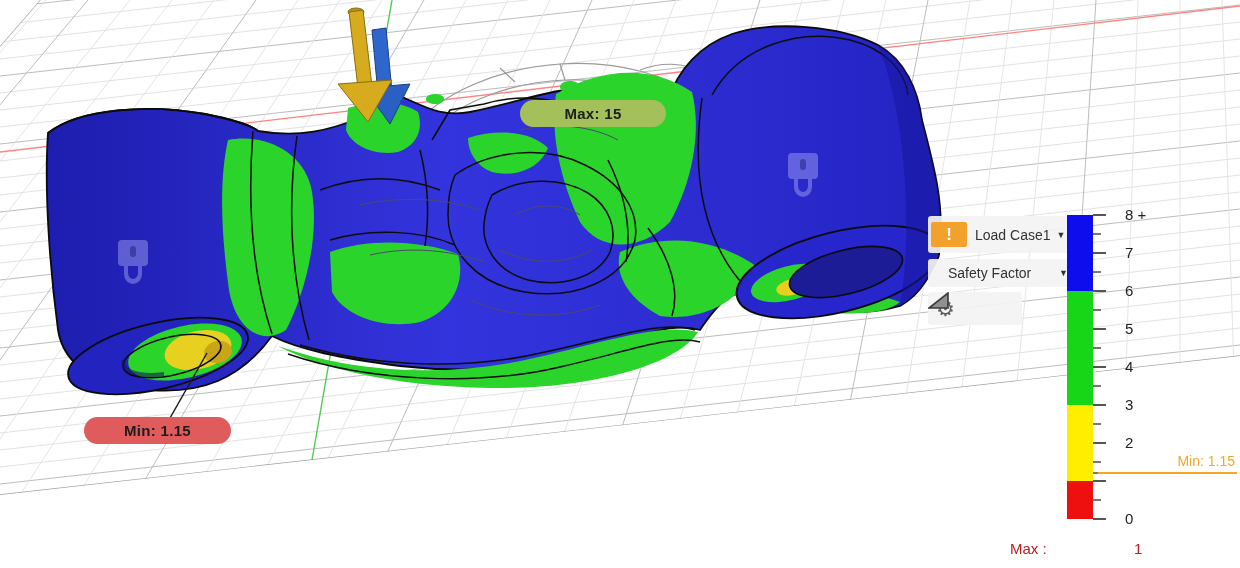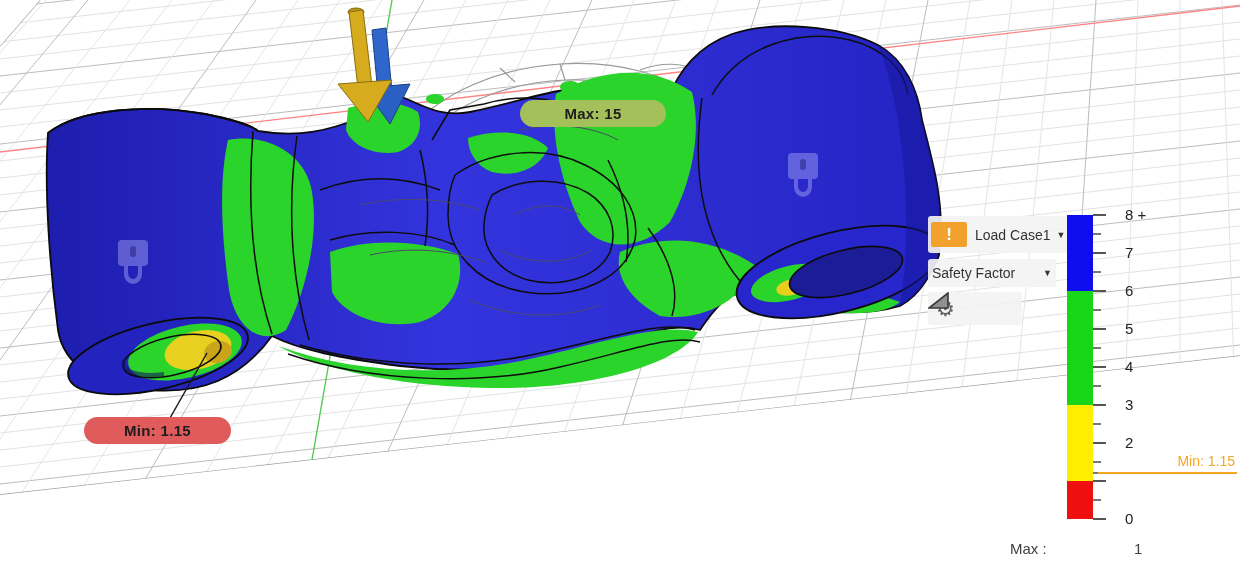--- a/index.html
+++ b/index.html
@@ -10,37 +10,37 @@
   
   .pill{position:absolute;height:27px;border-radius:14px;display:flex;align-items:center;justify-content:center;
         font-size:15px;font-weight:700;color:#1d1d1d;letter-spacing:.3px;}
   #max-pill{left:520px;top:100px;width:146px;background:#a3c05a;}
   #min-pill{left:84px;top:417px;width:147px;background:#e05b5b;}
 
   
   .panel{position:absolute;background:rgba(243,243,243,.92);border-radius:3px;display:flex;align-items:center;
          color:#333;font-size:14px;}
   #p-loadcase{left:928px;top:216px;width:136px;height:37px;padding:0 6px 0 3px;}
-  #p-result{left:928px;top:259px;width:120px;height:28px;padding:0 4px;}
+  #p-result{left:928px;top:259px;width:120px;height:28px;padding:0 20px;}
   #p-tools{left:928px;top:292px;width:78px;height:33px;padding:0 8px;justify-content:space-between;}
   .warnbtn{width:36px;height:25px;background:#f2a12d;border-radius:2px;color:#fff;font-weight:700;font-size:17px;
            display:flex;align-items:center;justify-content:center;margin-right:8px;}
   .caret{font-size:9px;margin-left:6px;color:#333;}
   .gear{font-size:21px;color:#606060;line-height:1;}
 
   
   .seg{position:absolute;left:1067px;width:26px;}
   #seg-blue{top:215px;height:76px;}
   #seg-green{top:291px;height:114px;}
   #seg-yellow{top:405px;height:76px;}
   #seg-red{top:481px;height:38px;}
   .tick-label{position:absolute;left:1125px;width:50px;font-size:15px;color:#222;}
   #min-line{position:absolute;left:1098px;top:472px;width:139px;border-top:2px solid #f5a623;}
   #min-label{position:absolute;left:1100px;top:453px;width:135px;text-align:right;font-size:14px;color:#f5a623;}
-  .footer-text{position:absolute;top:540px;font-size:15px;color:#404040;}
+  .footer-text{position:absolute;top:540px;font-size:15px;color:#b91c1c;}
   #footer-max{left:1010px;}
   #footer-val{left:1134px;}
 </style>
 </head>
 <body>
 
 <div id="stage">
 
   <svg id="bg" width="1240" height="568">
     <defs>

